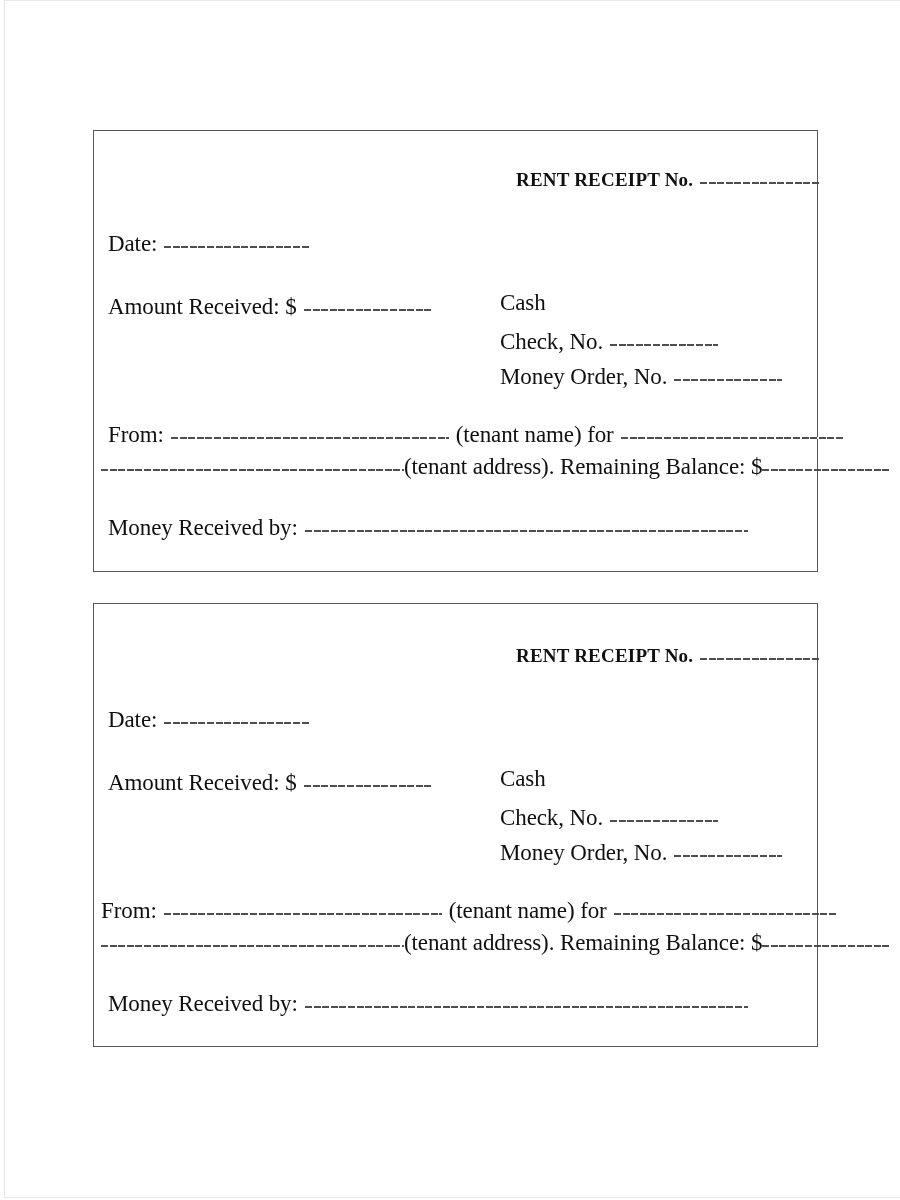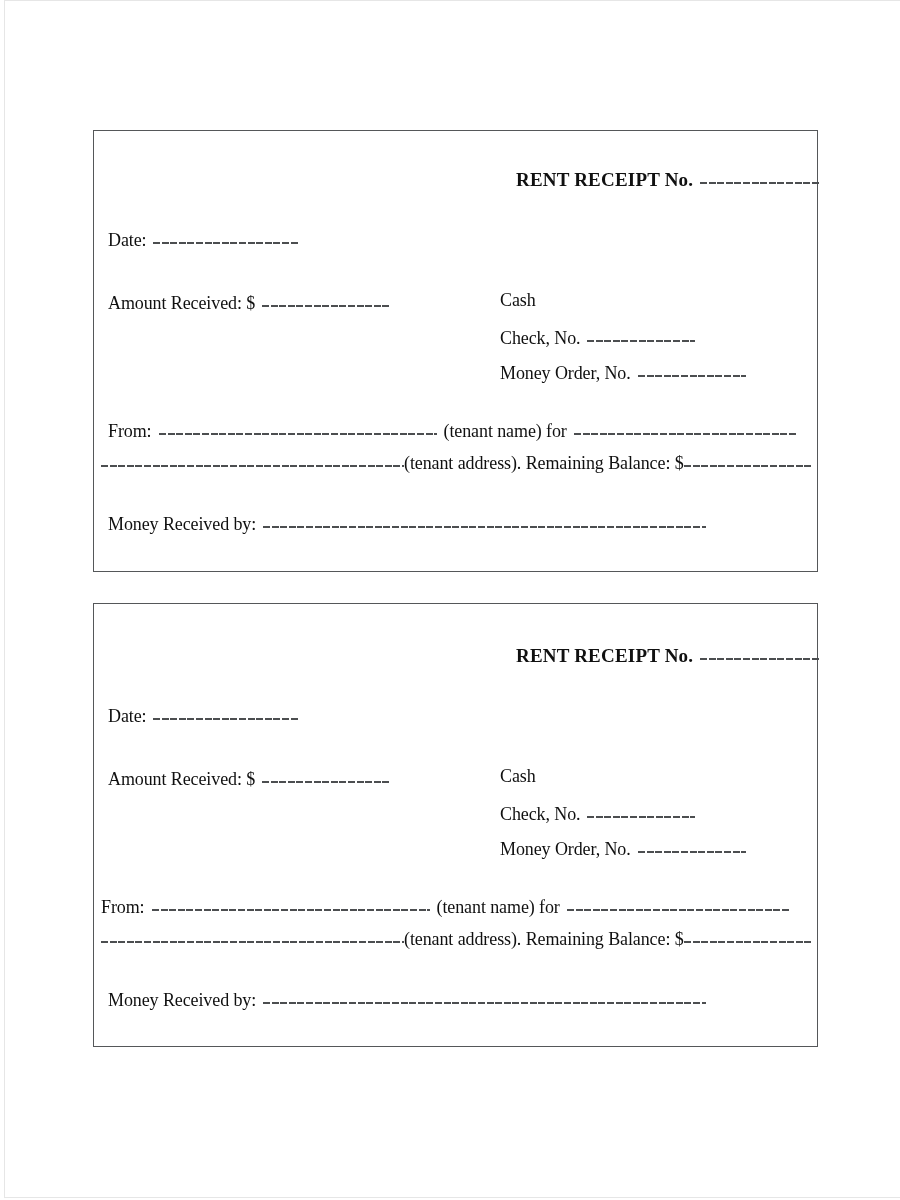--- a/index.html
+++ b/index.html
@@ -43,21 +43,21 @@
     position: relative;
     width: 100%;
     height: 100%;
   }
 
   
   .row {
     position: absolute;
     white-space: nowrap;
     color: #101010;
-    font-size: 18px;
+    font-size: 23px;
     line-height: 1.05;
     letter-spacing: -0.1px;
   }
 
   .title-row {
     font-weight: bold;
     font-size: 19px;
     letter-spacing: 0.2px;
   }
 

